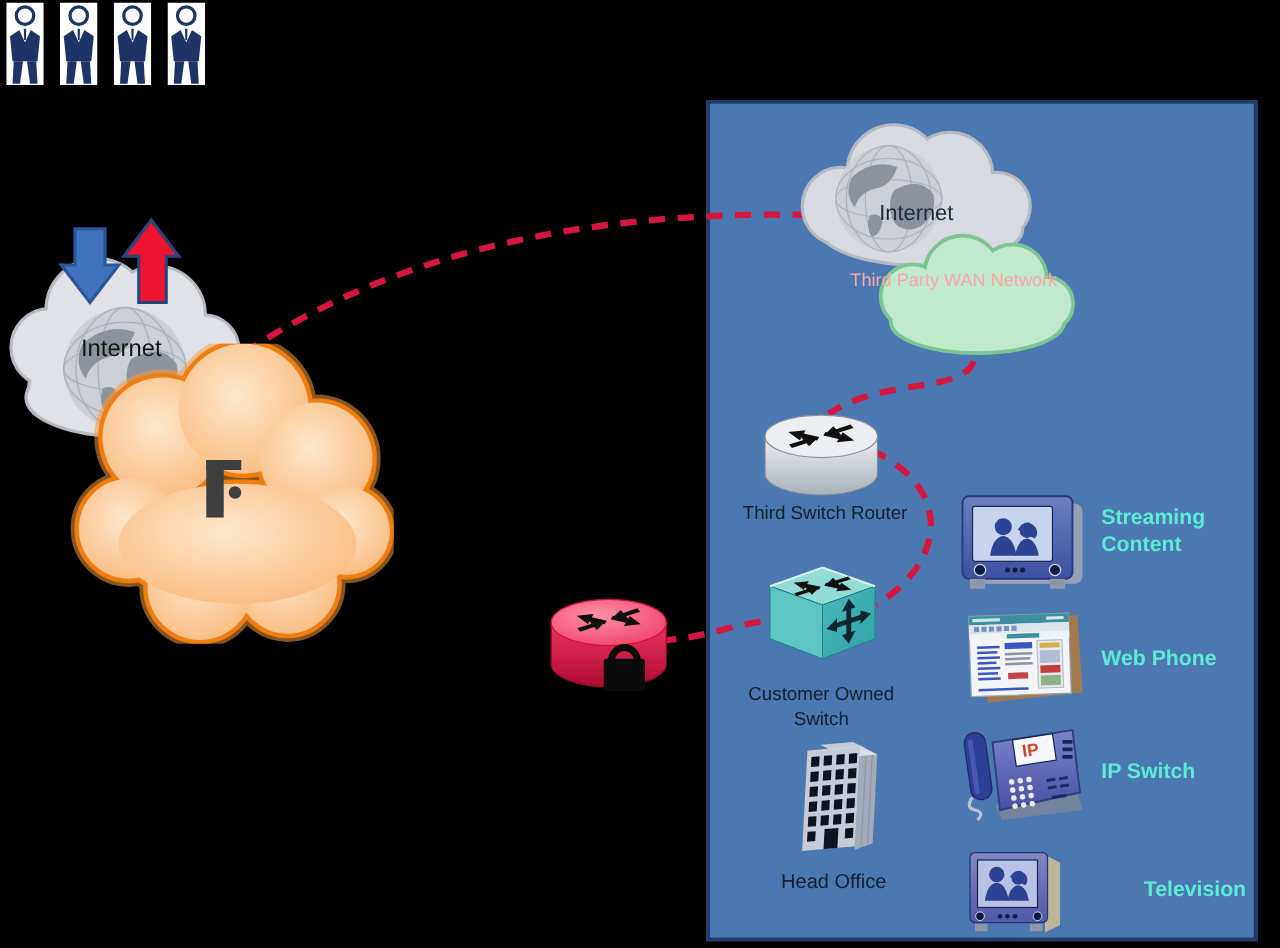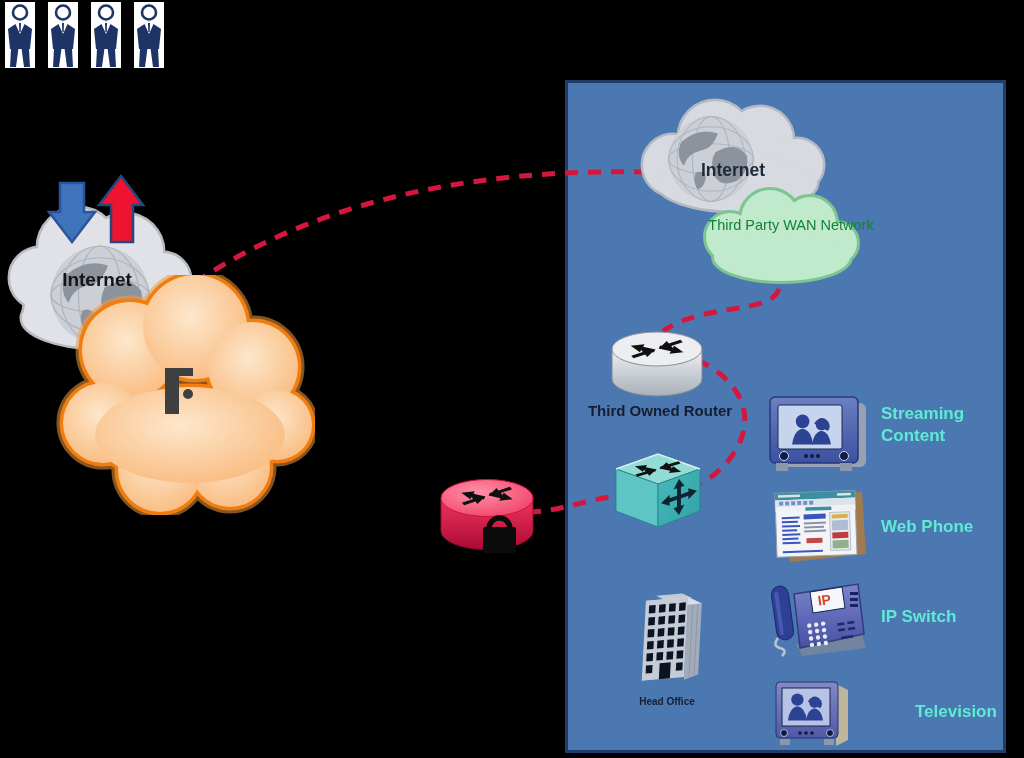--- a/index.html
+++ b/index.html
@@ -1,19 +1,19 @@
 <!DOCTYPE html>
 <html><head>
 <meta charset="utf-8">
 <style>
   html,body{margin:0;padding:0;background:#000;}
   #stage{position:relative;width:1024px;height:758px;background:#000;overflow:hidden;
          font-family:"Liberation Sans",sans-serif;}
   .abs{position:absolute;}
-  .label{position:absolute;font-weight:bold;color:#141e2e;text-align:center;line-height:1.32;}
+  .label{position:absolute;font-weight:normal;color:#141e2e;text-align:center;line-height:1.32;}
   .svc-label{position:absolute;font-weight:bold;color:#5eead4;text-align:left;line-height:1.3;font-size:17px;}
   #panel{position:absolute;left:565px;top:80px;width:441px;height:673px;
          background:#4c78b2;border:3px solid #203c68;box-sizing:border-box;}
   svg{display:block;}
   #connections{pointer-events:none;}
 </style>
 </head>
 <body>
 
 <div id="stage">
@@ -220,39 +220,40 @@
         <ellipse cx="92" cy="72" rx="68" ry="24"></ellipse>
     </g>
     <g fill="#c0eacb">
       <circle cx="40" cy="52" r="24"></circle>
         <circle cx="80" cy="34" r="29"></circle>
         <circle cx="120" cy="38" r="26"></circle>
       <circle cx="147" cy="58" r="20"></circle>
         <ellipse cx="92" cy="72" rx="68" ry="24"></ellipse>
     </g>
   </svg>
-  <div class="label" style="left:708px;top:216px;width:166px;font-size:14.5px;font-weight:normal;color:#15803d">Third Party WAN Network</div>
+  <div class="label" style="left:680px;top:216px;width:166px;font-size:14.5px;font-weight:normal;color:#fca5a5">Third Party WAN Network</div>
 
   <svg class="abs" style="left:605px;top:325px" width="105" height="78">
     <path d="M7,24 v30 a45,17 0 0 0 90,0 v-30 Z" fill="url(#silver)" stroke="#7f8892"></path>
     <ellipse cx="52" cy="24" rx="45" ry="17" fill="#eceef1" stroke="#878f99"></ellipse>
     <use href="#routerArrows" transform="translate(52,24) scale(0.82,0.5)"></use>
   </svg>
-  <div class="label" style="left:585px;top:401px;width:150px;font-size:15px">Third Owned Router</div>
+  <div class="label" style="left:585px;top:401px;width:150px;font-size:15px">Third Switch Router</div>
 
   <svg class="abs" style="left:610px;top:447px" width="96" height="100">
     <polygon points="48,7 90,22 48,37 6,22" fill="#93dcd6" stroke="#1f8184" stroke-width="0.8"></polygon>
     <polygon points="6,22 6,64 48,80 48,37" fill="#5ec5c5" stroke="#1f8184" stroke-width="0.8"></polygon>
     <polygon points="90,22 90,64 48,80 48,37" fill="url(#tealR)" stroke="#1f8184" stroke-width="0.8"></polygon>
     <path d="M6,22 L48,7 L90,22" fill="none" stroke="#d8f4f1" stroke-width="1.6"></path>
     <use href="#routerArrows" transform="translate(48,22) scale(0.72,0.42)"></use>
     <g transform="translate(69,50) skewY(-19) scale(0.78)">
         <use href="#crossArrows"></use>
       </g>
   </svg>
+  <div class="label" style="left:582px;top:546px;width:150px;font-size:15px">Customer Owned Switch</div>
 
   <svg class="abs" style="left:436px;top:468px" width="106" height="96">
     <path d="M5,30 v33 a46,18.5 0 0 0 92,0 v-33 Z" fill="url(#pinkBody)" stroke="#9c0a30"></path>
     <ellipse cx="51" cy="30" rx="46" ry="18.5" fill="url(#pinkTop)" stroke="#cf1245"></ellipse>
     <use href="#routerArrows" transform="translate(51,28) scale(0.8,0.5)"></use>
     <g>
       <path d="M53,61 a10.5,11 0 0 1 21,0" fill="none" stroke="#0b0b0b" stroke-width="5.5"></path>
       <rect x="47" y="59" width="33" height="26" rx="2" fill="#0b0b0b"></rect>
     </g>
   </svg>
@@ -287,21 +288,21 @@
             <rect x="33.5" y="76" width="6.5" height="8"></rect>
             <rect x="43.5" y="76" width="6.5" height="8"></rect>
             <rect x="53.5" y="76" width="6.5" height="8"></rect>
           <rect x="23.5" y="88" width="6.5" height="8"></rect>
             <rect x="53.5" y="88" width="6.5" height="8"></rect>
           <rect x="37" y="87" width="11" height="16"></rect>
         </g>
       </g>
     </g>
   </svg>
-  <div class="label" style="left:597px;top:695px;width:140px;font-size:10px">Head Office</div>
+  <div class="label" style="left:597px;top:695px;width:140px;font-size:16px">Head Office</div>
 
   <svg class="abs" style="left:768px;top:395px" width="104" height="84">
     <rect x="10" y="8" width="88" height="64" rx="6" fill="#98a1b4"></rect>
     <rect x="2" y="2" width="88" height="66" rx="5" fill="url(#tvBody)" stroke="#26387a" stroke-width="1.5"></rect>
     <rect x="10" y="10" width="64" height="44" rx="2" fill="#c6d4ee" stroke="#1c2a55"></rect>
     <use href="#couple" transform="translate(22,18) scale(1.05)"></use>
     <circle cx="16" cy="61" r="4.5" fill="#0f1c44" stroke="#cfd6ea"></circle>
     <circle cx="76" cy="61" r="4.5" fill="#0f1c44" stroke="#cfd6ea"></circle>
     <circle cx="38" cy="61" r="2" fill="#0f1c44"></circle>
       <circle cx="44" cy="61" r="2" fill="#0f1c44"></circle>

